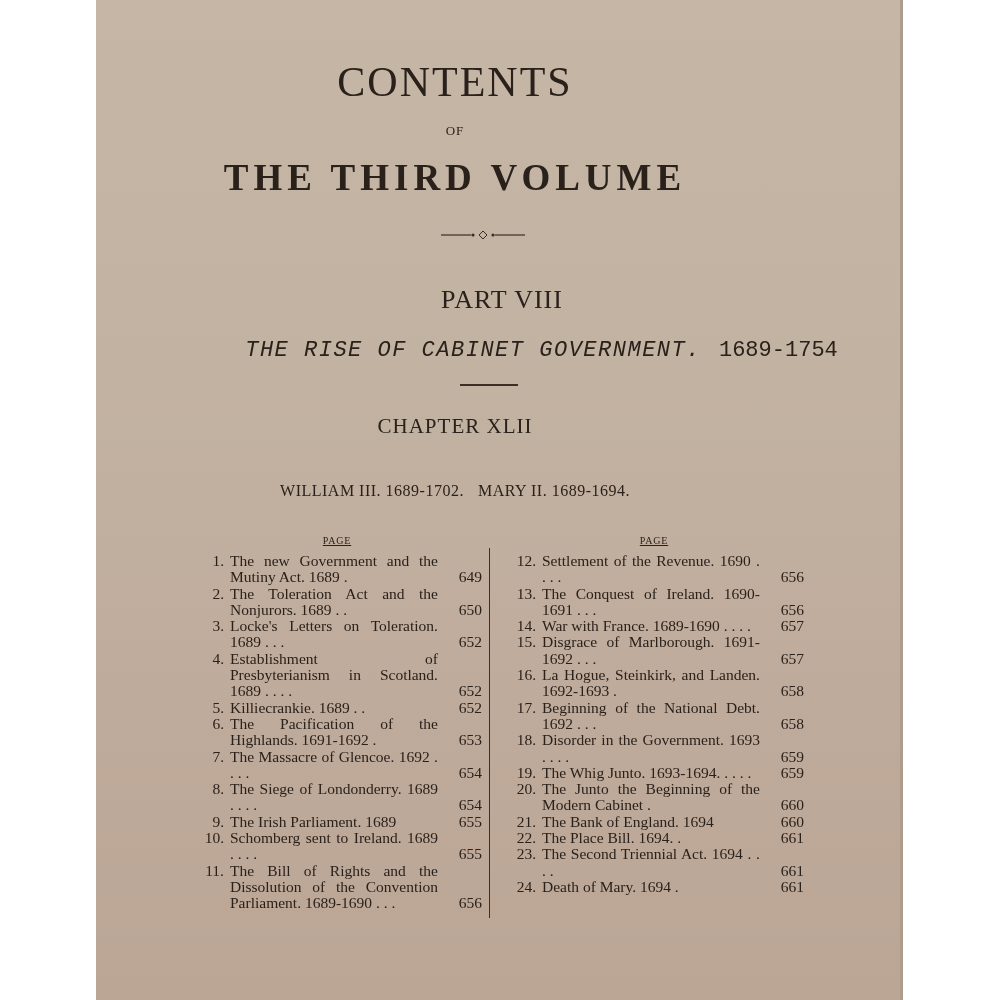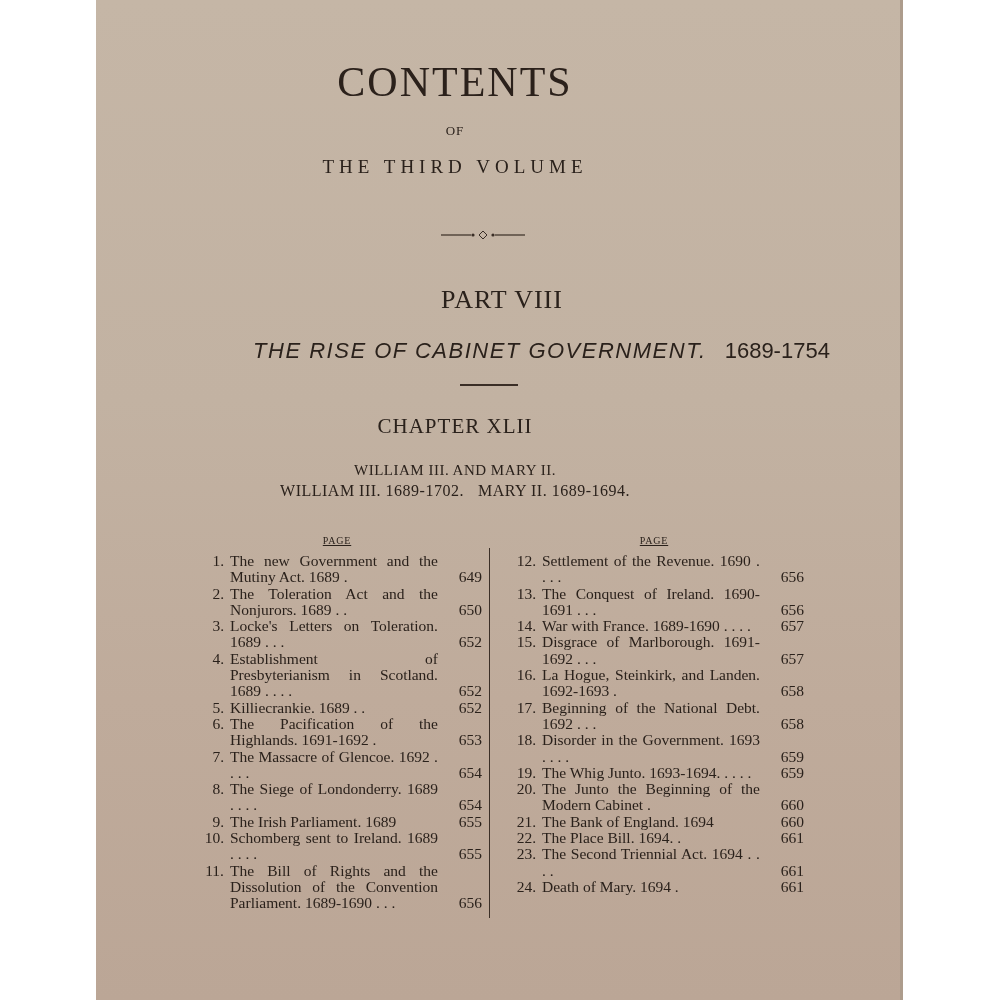--- a/index.html
+++ b/index.html
@@ -10,24 +10,24 @@
   .page {
     position: absolute; left: 96px; top: 0; width: 807px; height: 1000px;
     background: linear-gradient(180deg, #c5b6a6 0%, #c2b2a2 40%, #bfab9b 70%, #bba696 100%);
     box-shadow: inset -3px 0 0 #ad9c8c;
     color: #2a211b;
   }
   .abs { position: absolute; }
   .center { left: 0; width: 718px; text-align: center; }
   .title-contents { top: 58px; font-family: "Liberation Serif", serif; font-size: 42px; letter-spacing: 2px; color: #2b211b; }
   .title-of { top: 123px; font-family: "Liberation Serif", serif; font-size: 13px; letter-spacing: 1px; }
-  .title-vol { top: 156px; font-family: "Liberation Serif", serif; font-size: 19px; letter-spacing: 5px; }
+  .title-vol { top: 156px; font-family: "Liberation Serif", serif; font-size: 37px; letter-spacing: 5px; font-weight: bold; }
   .ornament { top: 228px; left: 345px; width: 84px; height: 14px; }
   .part { top: 285px; font-family: "Liberation Serif", serif; font-size: 26px; letter-spacing: 1px; margin-left: 47px; }
-  .part-sub { top: 338px; font-family: Liberation Sans, sans-serif; font-size: 22px; left: 0; width: 891px; text-align: center; }
+  .part-sub { top: 338px; font-family: Liberation Mono, monospace; font-size: 22px; left: 0; width: 891px; text-align: center; }
   .part-sub i { letter-spacing: 1.5px; }
   .part-sub .dates { margin-left: 18px; font-style: normal; }
   .rule { top: 384px; left: 364px; width: 58px; height: 2px; background: #3a2e26; }
   .chapter { top: 414px; font-family: "Liberation Serif", serif; font-size: 21px; letter-spacing: 1px; }
   .chap-sub { top: 462px; font-family: "Liberation Serif", serif; font-size: 15px; letter-spacing: 0.5px; }
   .reign { top: 482px; font-family: "Liberation Serif", serif; font-size: 16px; letter-spacing: 0.5px; }
   .reign span + span { margin-left: 14px; }
 
   .col { position: absolute; top: 533px; font-family: "Liberation Serif", serif; font-size: 15.5px; line-height: 16.3px; }
   .col.left { left: 96px; width: 290px; }
@@ -54,21 +54,20 @@
     <circle cx="52" cy="7" r="1.6" fill="#3a2e26"></circle>
     <line x1="54" y1="7" x2="84" y2="7" stroke="#3a2e26" stroke-width="1.2"></line>
   </svg>
 
   <div class="abs center part">PART VIII</div>
   <div class="abs part-sub">
     <i>THE RISE OF CABINET GOVERNMENT.</i><span class="dates">1689-1754</span>
   </div>
   <div class="abs rule"></div>
   <div class="abs center chapter">CHAPTER XLII</div>
-  <div class="abs center chap-sub">WILLIAM III. AND MARY II.</div>
   <div class="abs center reign">
     <span>WILLIAM III. 1689-1702.</span><span>MARY II. 1689-1694.</span>
   </div>
 
   <div class="col left">
     <div class="page-hdr">PAGE</div>
     <div id="left-list">
         <div class="entry">
           <span class="num">1.</span>
           <span class="text">The new Government and the Mutiny Act. 1689 .</span>

